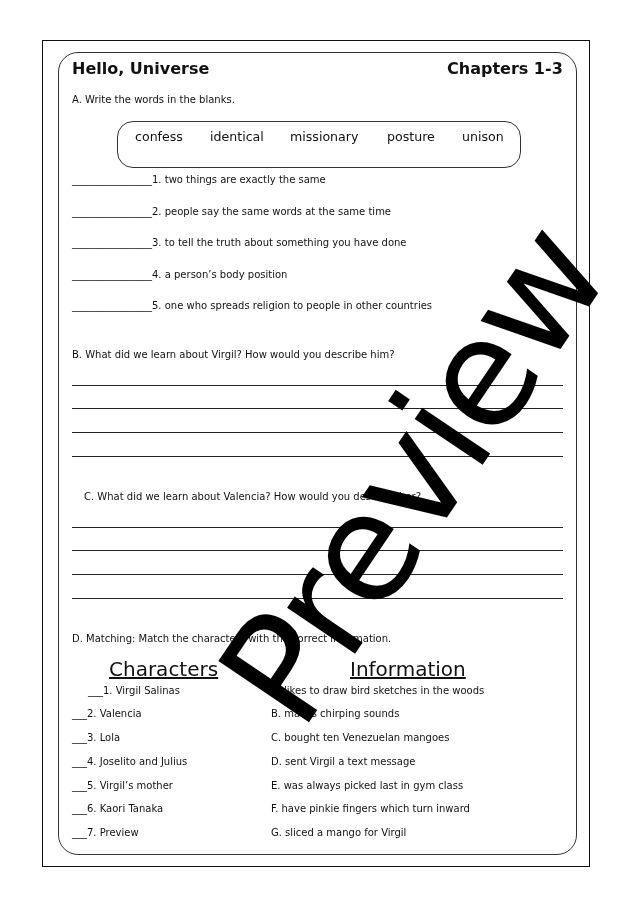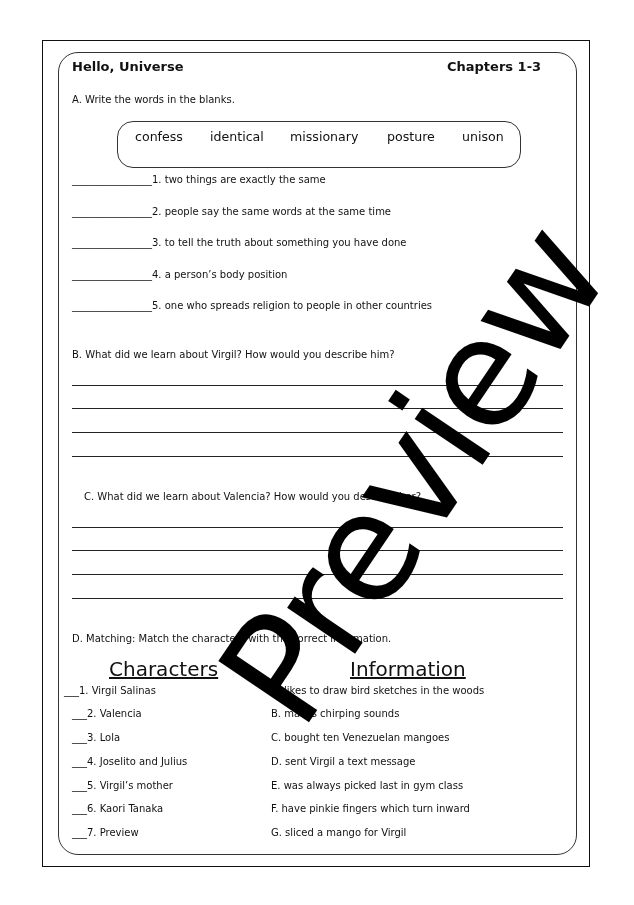--- a/index.html
+++ b/index.html
@@ -9,21 +9,21 @@
     }
     .outer-frame {
       position: absolute; left: 42px; top: 40px; width: 548px; height: 827px;
       border: 1.5px solid #111; box-sizing: border-box;
     }
     .inner-box {
       position: absolute; left: 58px; top: 52px; width: 519px; height: 803px;
       border: 1.3px solid #333; border-radius: 20px; box-sizing: border-box;
     }
     .abs { position: absolute; white-space: nowrap; }
-    .title { font-weight: bold; font-size: 13px; }
+    .title { font-weight: bold; font-size: 16px; }
     .txt { font-size: 10px; }
     .wordbank {
       position: absolute; left: 117px; top: 121px; width: 404px; height: 47px;
       border: 1.2px solid #333; border-radius: 16px; box-sizing: border-box;
     }
     .wordbank span { position: absolute; top: 7px; font-size: 12.6px; }
     .line {
       position: absolute; left: 72px; width: 491px; height: 0;
       border-top: 1.2px solid #222;
     }
@@ -78,21 +78,21 @@
 <div class="abs txt" style="left:72px; top:491px;margin-left:12px;">C. What did we learn about Valencia? How would you describe her?</div>
 <div class="line" style="top:527px;"></div>
 <div class="line" style="top:550px;"></div>
 <div class="line" style="top:574px;"></div>
 <div class="line" style="top:598px;"></div>
 
 <div class="abs txt" style="left:72px; top:633px;">D. Matching: Match the characters with the correct information.</div>
 <div class="abs ul" style="left:109px; top:657px;">Characters</div>
 <div class="abs ul" style="left:350px; top:657px;">Information</div>
 
-<div class="abs txt" style="left:64px; top:685px;">___1. Virgil Salinas</div>
+<div class="abs txt" style="left:88px; top:685px;">___1. Virgil Salinas</div>
 <div class="abs txt" style="left:72px; top:708px;">___2. Valencia</div>
 <div class="abs txt" style="left:72px; top:732px;">___3. Lola</div>
 <div class="abs txt" style="left:72px; top:756px;">___4. Joselito and Julius</div>
 <div class="abs txt" style="left:72px; top:780px;">___5. Virgil’s mother</div>
 <div class="abs txt" style="left:72px; top:803px;">___6. Kaori Tanaka</div>
 <div class="abs txt" style="left:72px; top:827px;">___7. Preview</div>
 
 <div class="abs txt" style="left:271px; top:685px;">A. likes to draw bird sketches in the woods</div>
 <div class="abs txt" style="left:271px; top:708px;">B. makes chirping sounds</div>
 <div class="abs txt" style="left:271px; top:732px;">C. bought ten Venezuelan mangoes</div>

